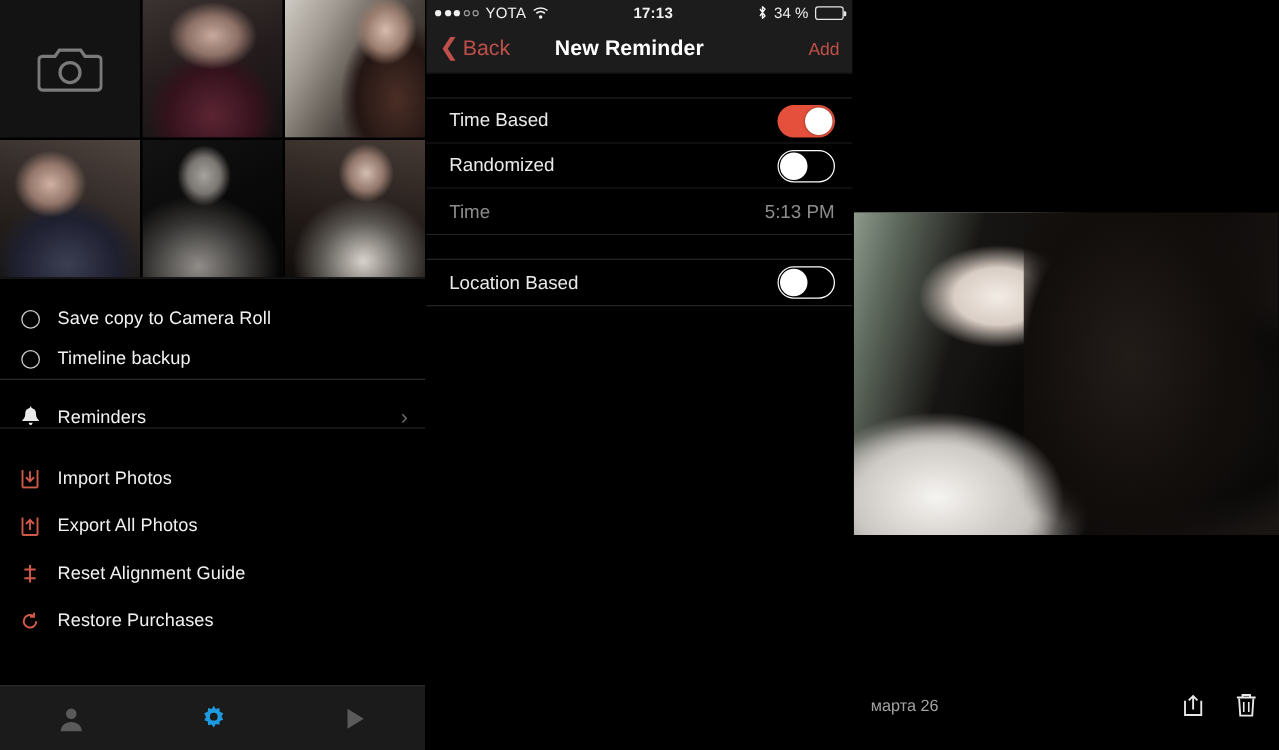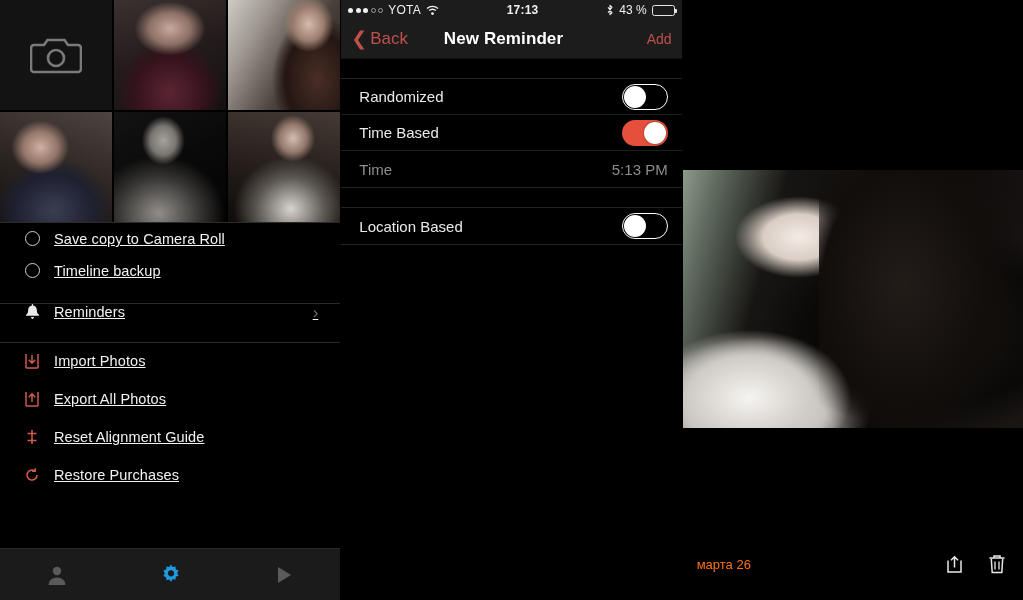--- a/index.html
+++ b/index.html
@@ -54,23 +54,23 @@
   .ph-5 { background:
       radial-gradient(ellipse 26% 28% at 58% 24%, #d3bdb1 0%, #93786c 46%, rgba(58,44,40,0) 76%),
       radial-gradient(ellipse 62% 58% at 56% 88%, #d8d3cd 0%, #5d5954 48%, rgba(16,14,12,0) 82%),
       linear-gradient(190deg, #453a35 0%, #241d1a 55%, #100c0a 100%); }
   .ph-dark { filter: brightness(.72) saturate(.85); }
 
   .menu-sep { height: 1px; background: #2a2a2a; }
   .menu-block { background: #000; }
 
   .menu-row {
-    display: flex; align-items: flex-start;
-    height: 32px; padding: 0 20px;
-    color: #f2f2f2; font-size: 14.5px; text-decoration: underline;
+    display: flex; align-items: flex-end;
+    height: 32px; padding: 0 12px;
+    color: #f2f2f2; font-size: 14.5px;
   }
   .menu-row.tall { height: 38px; }
   .menu-row .ico {
     width: 24px; flex: 0 0 24px;
     display: flex; align-items: center; justify-content: center;
     margin-right: 10px;
   }
   .menu-row .label { flex: 1 1 auto; letter-spacing: .1px; }
   .radio-circle {
     width: 15px; height: 15px; border-radius: 50%;
@@ -168,21 +168,21 @@
   .r-photo .shirt {
     position: absolute; left: -4%; bottom: -6%; width: 56%; height: 44%;
     background: radial-gradient(ellipse 62% 70% at 42% 60%, #f6f4f1 0%, #cfcbc6 52%, rgba(90,88,86,0) 86%);
   }
   .r-bottom-black { flex: 1 1 auto; background: #000; }
   .r-toolbar {
     position: absolute; left: 0; bottom: 0; width: 341px; height: 54px;
     display: flex; align-items: flex-start; padding: 8px 12px 0 14px;
     background: #000;
   }
-  .r-date { color: #f97316; font-size: 13px; flex: 1 1 auto; padding-top: 3px; }
+  .r-date { color: #a3a3a3; font-size: 13px; flex: 1 1 auto; padding-top: 3px; }
   .r-actions { display: flex; align-items: center; gap: 24px; padding-right: 6px; }
   .r-actions svg { display: block; }
 
   .vdivider { width: 1px; background: #000; }
 </style>
 </head>
 <body>
 
 <div class="screen">
 
@@ -332,46 +332,46 @@
           <path d="M1 3.4A8.6 8.6 0 0 1 12 3.4" stroke="#f0f0f0" stroke-width="1.3" fill="none"></path>
           <path d="M3.1 5.6a5.4 5.4 0 0 1 6.8 0" stroke="#f0f0f0" stroke-width="1.3" fill="none"></path>
           <circle cx="6.5" cy="8.6" r="1.4" fill="#f0f0f0"></circle>
         </svg>
       </div>
       <div class="sb-center">17:13</div>
       <div class="sb-right">
         <svg width="8" height="12" viewBox="0 0 8 12">
           <path d="M2 3.2 6 8.8 4 10.6V1.4l2 1.8L2 8.8" stroke="#f0f0f0" stroke-width="1.1" fill="none" stroke-linejoin="round"></path>
         </svg>
-        <span class="battpct">43 %</span>
+        <span class="battpct">34 %</span>
         <span class="battery"><span class="fill" id="batt-fill" style="width: 43%;"></span></span>
       </div>
     </div>
 
     <div class="navbar">
       <div class="nav-back">
         <span class="carat">❮</span>
         <span>Back</span>
       </div>
       <div class="nav-title">New Reminder</div>
       <div class="nav-add">Add</div>
     </div>
 
     <div class="form-gap"></div>
 
     <div class="form-group">
       <div class="form-row">
+        <span class="fl">Time Based</span>
+        <span class="sw sw-on">
+            <span class="knob"></span>
+          </span>
+      </div>
+      <div class="form-row">
         <span class="fl">Randomized</span>
         <span class="sw sw-off">
-            <span class="knob"></span>
-          </span>
-      </div>
-      <div class="form-row">
-        <span class="fl">Time Based</span>
-        <span class="sw sw-on">
             <span class="knob"></span>
           </span>
       </div>
       <div class="form-row dim">
         <span class="fl">Time</span>
         <span class="form-val">5:13 PM</span>
       </div>
     </div>
 
     <div class="form-gap"></div>

